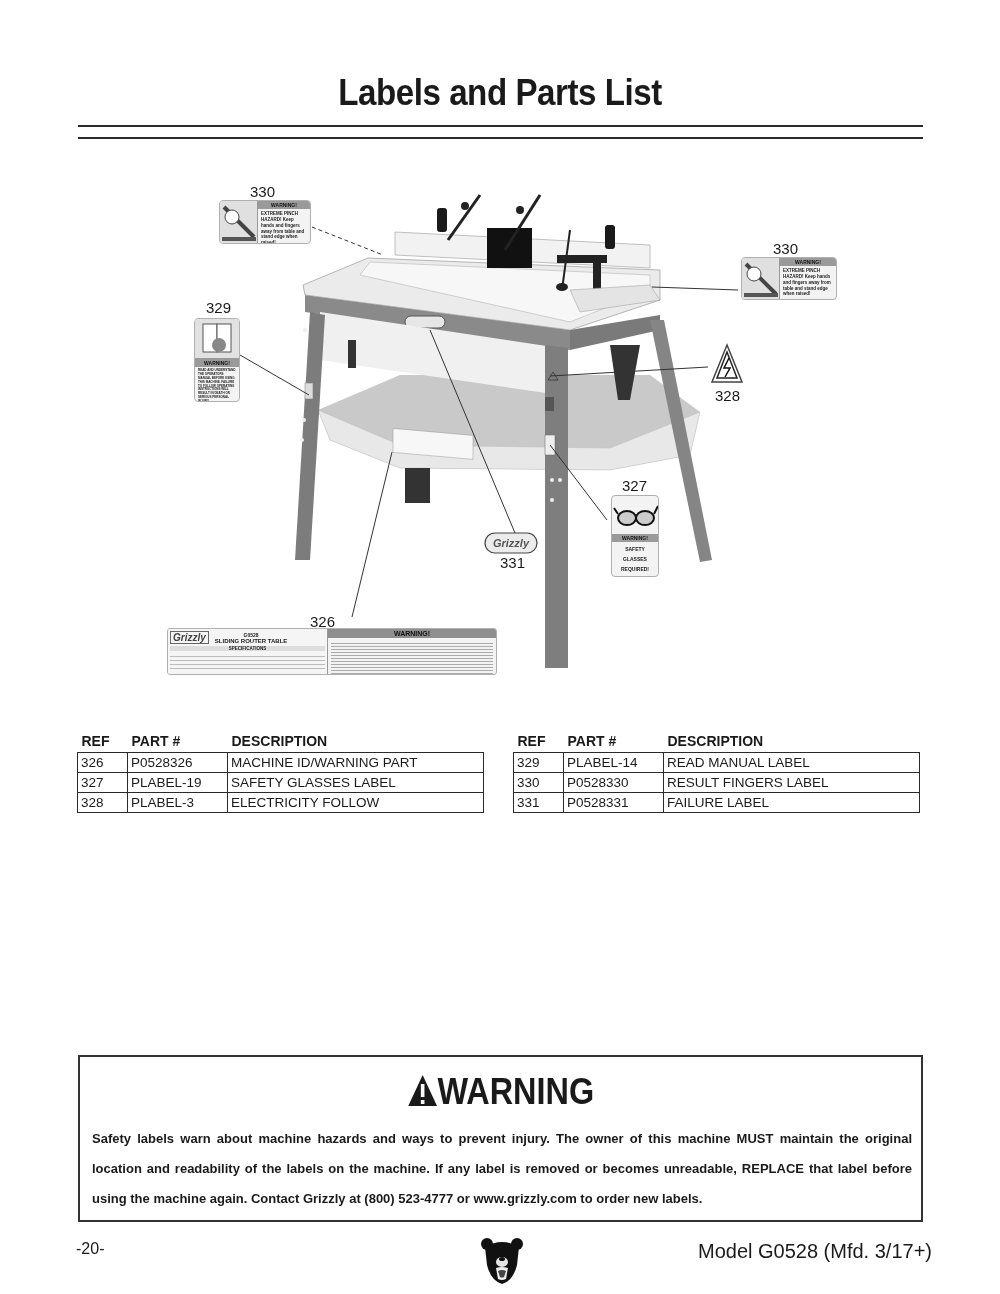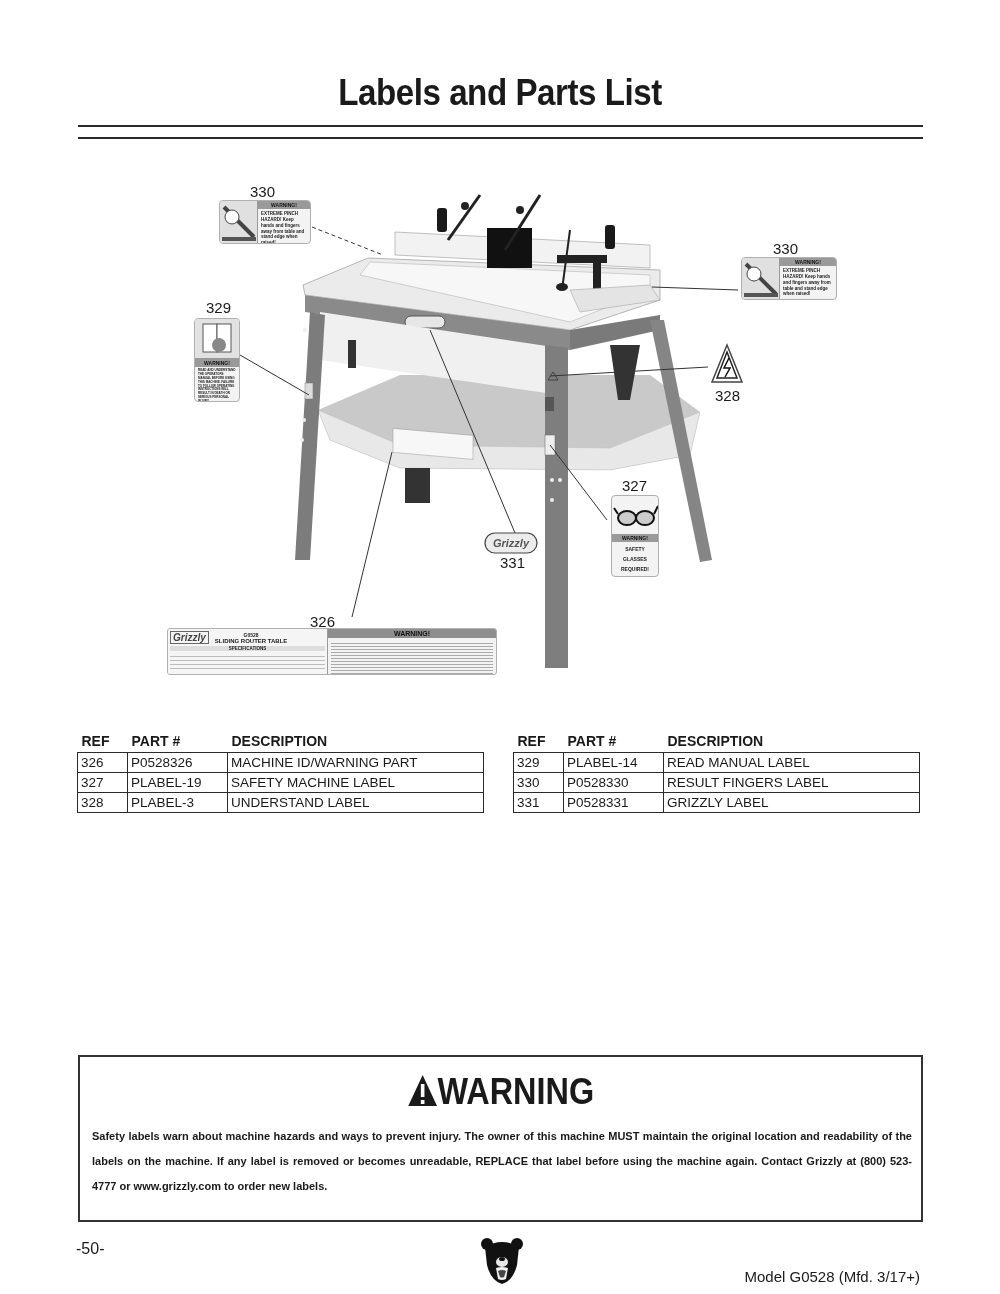--- a/index.html
+++ b/index.html
@@ -32,26 +32,26 @@
     position: absolute; left: 78px; top: 1055px; width: 845px; height: 167px;
     border: 2px solid #333;
   }
   .warn-title {
     position: absolute; left: 0; top: 14px; width: 100%; text-align: center;
     font-weight: bold; font-size: 36px; transform: scaleX(0.9); color: #1a1a1a;
   }
   .warn-title svg { vertical-align: -3px; }
   .warn-text {
     position: absolute; left: 12px; top: 67px; width: 820px;
-    font-weight: bold; font-size: 11px; line-height: 25px; text-align: justify;
+    font-weight: bold; font-size: 13px; line-height: 30px; text-align: justify;
     transform-origin: left top; color: #1a1a1a;
   }
 
   .footer-page { position: absolute; left: 76px; top: 1240px; font-size: 16px; }
-  .footer-model { position: absolute; right: 80px; top: 1240px; font-size: 15px; margin-top: 28px; }
+  .footer-model { position: absolute; right: 68px; top: 1240px; font-size: 20px; }
   .bear { position: absolute; left: 477px; top: 1235px; width: 50px; height: 50px; }
 </style>
 </head>
 <body>
 
 <div class="page-title">Labels and Parts List</div>
 <div class="rule" style="top:125px"></div>
 <div class="rule" style="top:137px"></div>
 
 <div class="illustration">
@@ -221,26 +221,26 @@
   </thead>
   <tbody>
     <tr>
       <td>326</td>
       <td>P0528326</td>
       <td>MACHINE ID/WARNING PART</td>
     </tr>
     <tr>
       <td>327</td>
       <td>PLABEL-19</td>
-      <td>SAFETY MACHINE LABEL</td>
+      <td>SAFETY GLASSES LABEL</td>
     </tr>
     <tr>
       <td>328</td>
       <td>PLABEL-3</td>
-      <td>UNDERSTAND LABEL</td>
+      <td>ELECTRICITY FOLLOW</td>
     </tr>
   </tbody>
 </table>
 
 <table class="parts" style="left:513px; top:731px; width:407px;">
   <colgroup>
       <col style="width:50px">
       <col style="width:100px">
       <col>
     </colgroup>
@@ -258,37 +258,37 @@
       <td>READ MANUAL LABEL</td>
     </tr>
     <tr>
       <td>330</td>
       <td>P0528330</td>
       <td>RESULT FINGERS LABEL</td>
     </tr>
     <tr>
       <td>331</td>
       <td>P0528331</td>
-      <td>GRIZZLY LABEL</td>
+      <td>FAILURE LABEL</td>
     </tr>
   </tbody>
 </table>
 
 <div class="warn-box">
   <div class="warn-title">
     <svg width="34" height="34" viewBox="0 0 34 34">
       <polygon points="17,2 33,33 1,33" fill="#1a1a1a"></polygon>
       <rect x="15" y="11" width="4" height="13" fill="#fff"></rect>
       <rect x="15" y="27" width="4" height="4" fill="#fff"></rect>
     </svg><span>WARNING</span>
   </div>
   <div class="warn-text">Safety labels warn about machine hazards and ways to prevent injury. The owner of this machine MUST maintain the original location and readability of the labels on the machine. If any label is removed or becomes unreadable, REPLACE that label before using the machine again. Contact Grizzly at (800) 523-4777 or www.grizzly.com to order new labels.</div>
 </div>
 
-<div class="footer-page">-50-</div>
+<div class="footer-page">-20-</div>
 <div class="bear">
   <svg width="50" height="50" viewBox="0 0 50 50">
     <circle cx="10" cy="9" r="6" fill="#111"></circle>
     <circle cx="40" cy="9" r="6" fill="#111"></circle>
     <path d="M8 12 Q25 2 42 12 L40 30 Q36 46 25 49 Q14 46 10 30 Z" fill="#111"></path>
     <ellipse cx="25" cy="27" rx="6" ry="5" fill="#e6e6e6"></ellipse>
     <ellipse cx="25" cy="24" rx="3" ry="2" fill="#111"></ellipse>
     <path d="M19 33 Q25 31 31 33 L29 44 Q25 46 21 44 Z" fill="#eee"></path>
     <path d="M21 36 Q25 34 29 36 L27 42 Q25 43 23 42 Z" fill="#444"></path>
   </svg>

